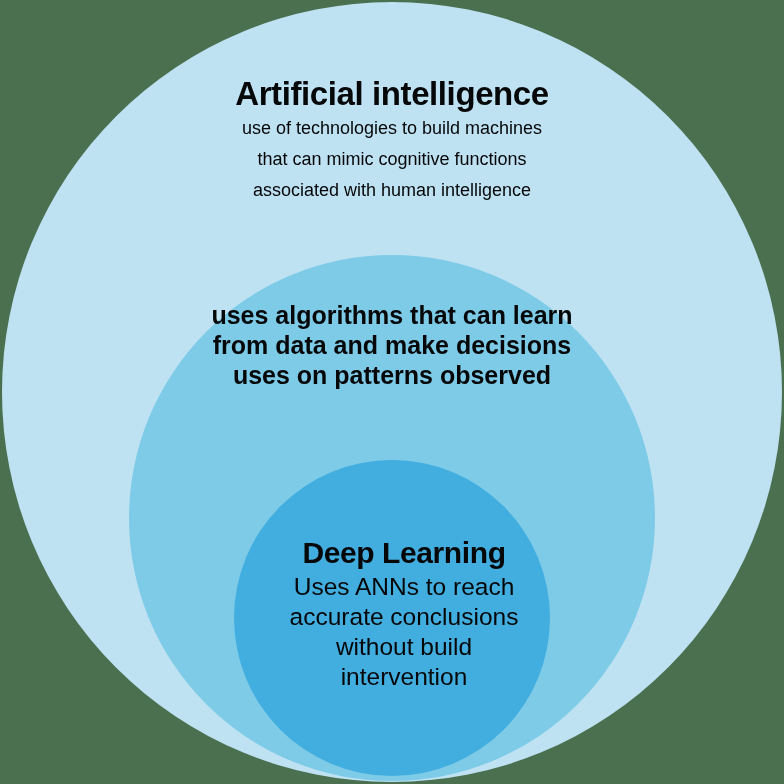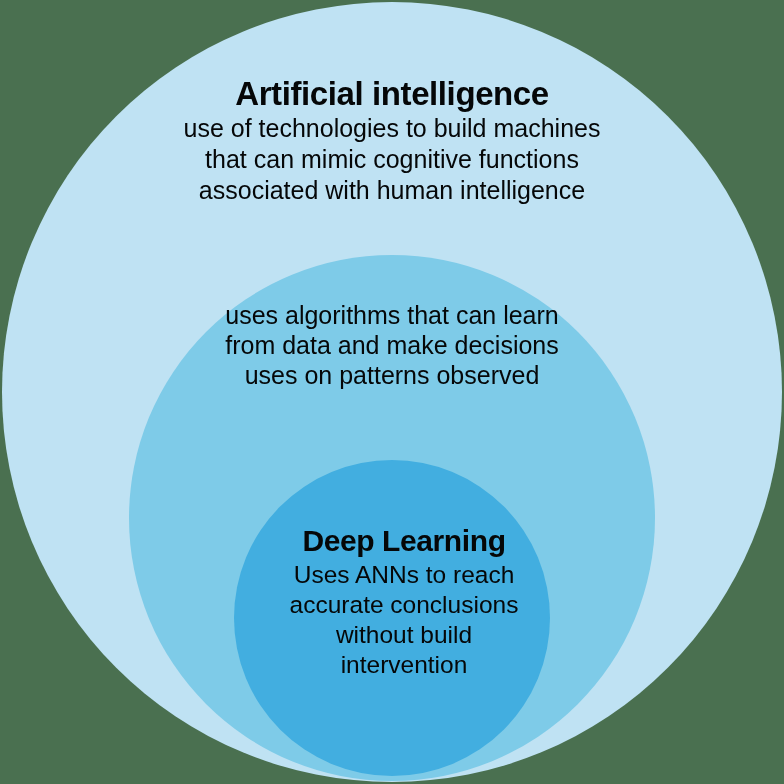--- a/index.html
+++ b/index.html
@@ -76,40 +76,41 @@
 
   
   #text-ai {
     top: 74px;
   }
   #text-ai .heading {
     font-size: 33px;
     line-height: 39px;
   }
   #text-ai .body-line {
-    font-size: 25px;
+    font-size: 18px;
     line-height: 31px;
   }
 
   
   #text-ml {
     top: 300px;
   }
   #text-ml .heading {
     font-size: 31px;
     line-height: 38px;
   }
   #text-ml .body-line {
     font-size: 25px;
     line-height: 30px;
+    font-weight: bold;
   }
 
   
   #text-dl {
-    top: 522px;
+    top: 534px;
     padding-left: 24px;
   }
   #text-dl .heading {
     font-size: 30px;
     line-height: 38px;
   }
   #text-dl .body-line {
     font-size: 24.5px;
     line-height: 30px;
   }

